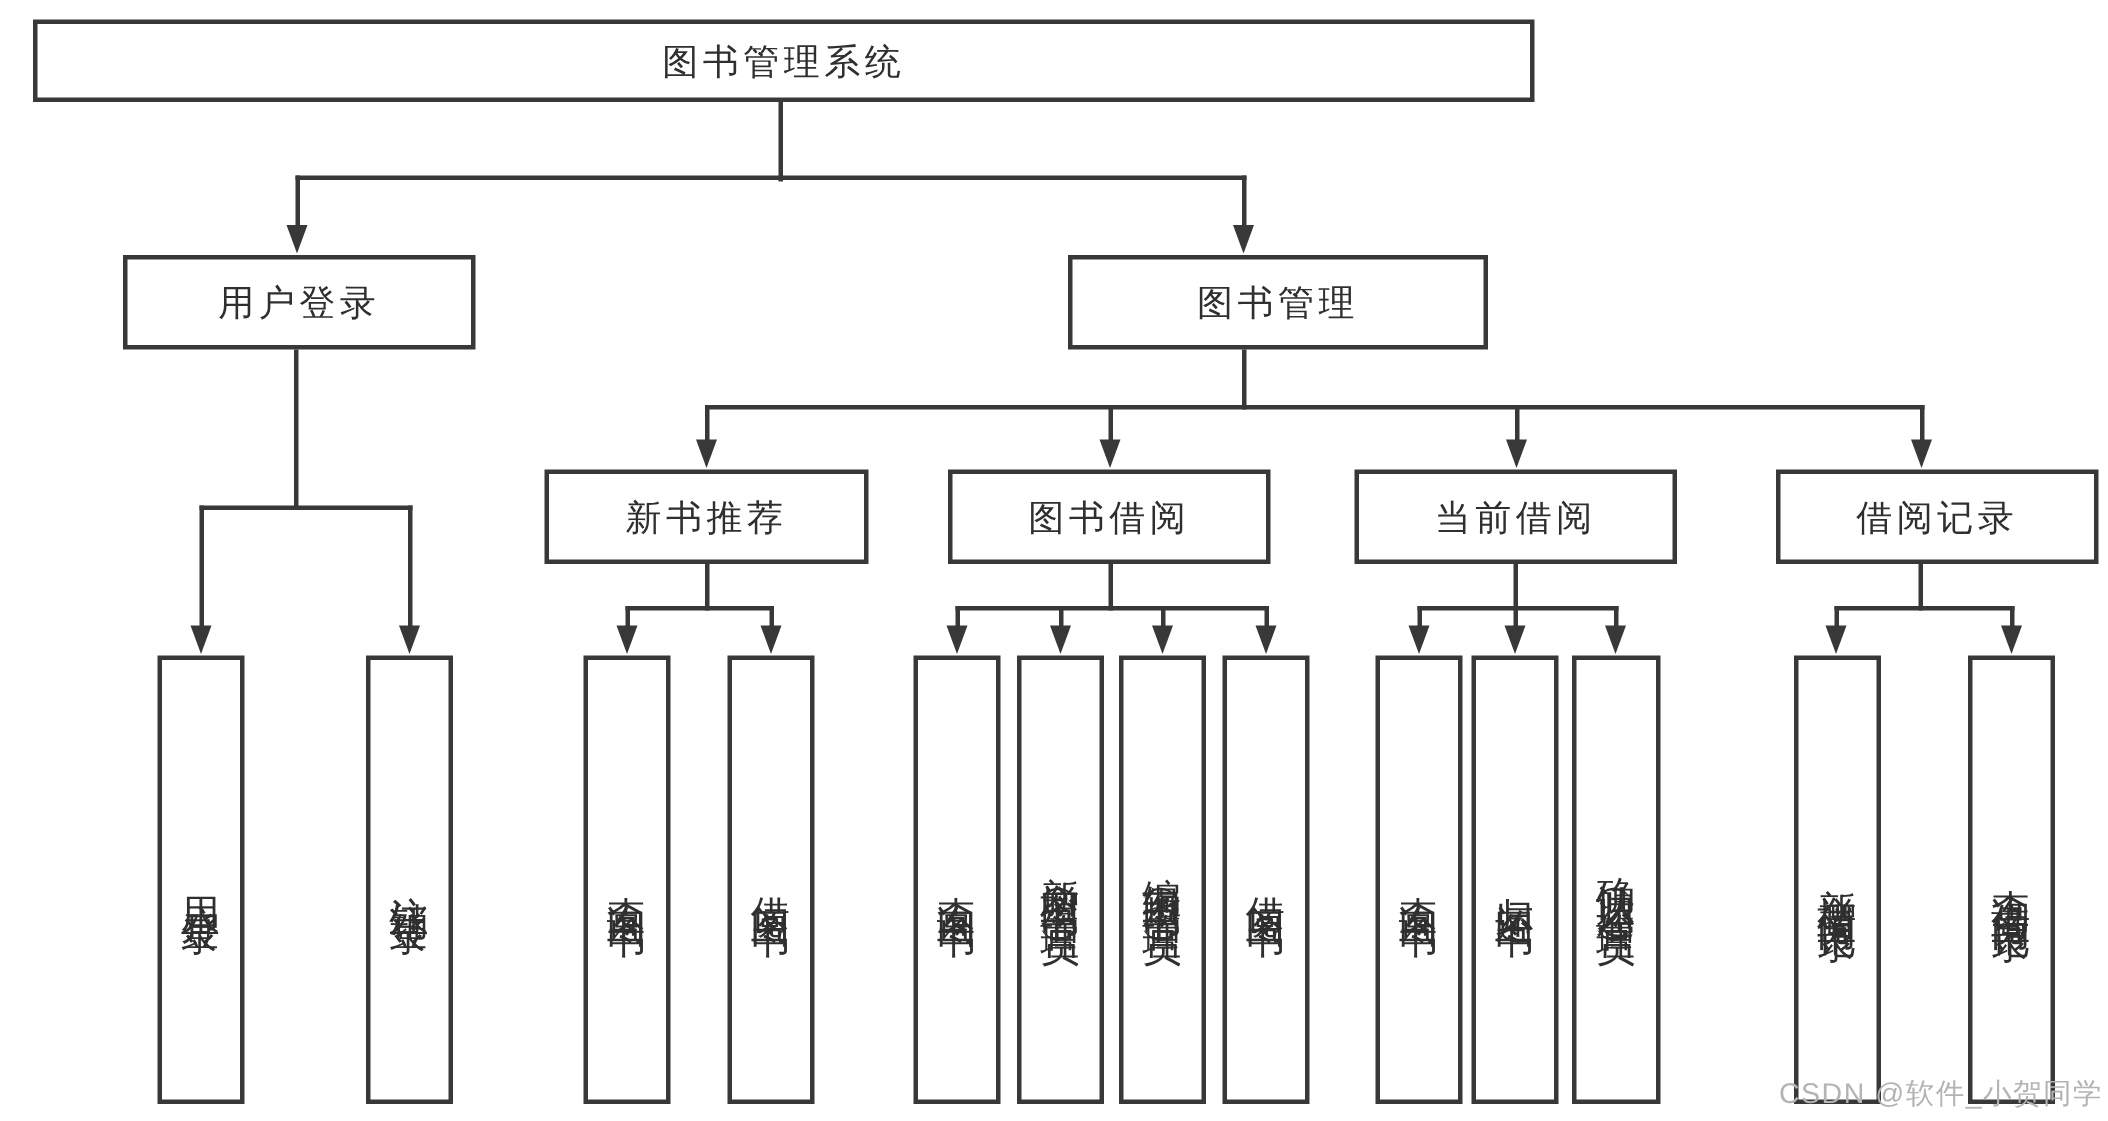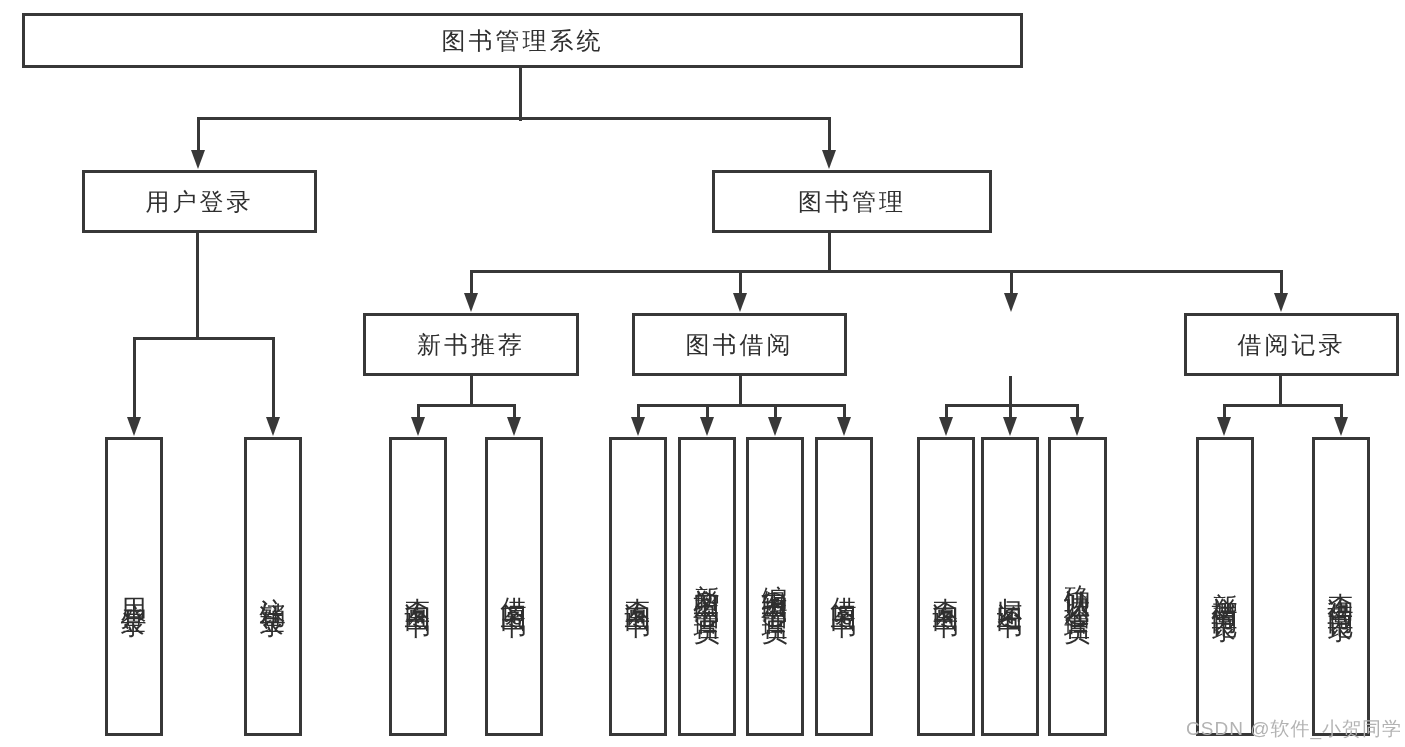--- a/index.html
+++ b/index.html
@@ -45,20 +45,23 @@
   </div>
 
   <div class="box hdr" style="left:632px;top:313px;width:215px;height:63px;">
     <span>图书借阅</span>
   </div>
 
   <div class="box hdr" style="left:363px;top:313px;width:216px;height:63px;">
     <span>新书推荐</span>
   </div>
 
+  <div class="box hdr" style="left:903px;top:313px;width:215px;height:63px;">
+    <span>当前借阅</span>
+  </div>
 
   <div class="box hdr" style="left:1156px;top:313px;width:215px;height:63px;margin-left:28px;">
     <span>借阅记录</span>
   </div>
 
   <div class="box leaf" style="left:105px;top:437px;width:58px;height:299px;">
     <span class="vtext">用户登录</span>
   </div>
 
   <div class="box leaf" style="left:244px;top:437px;width:58px;height:299px;">

